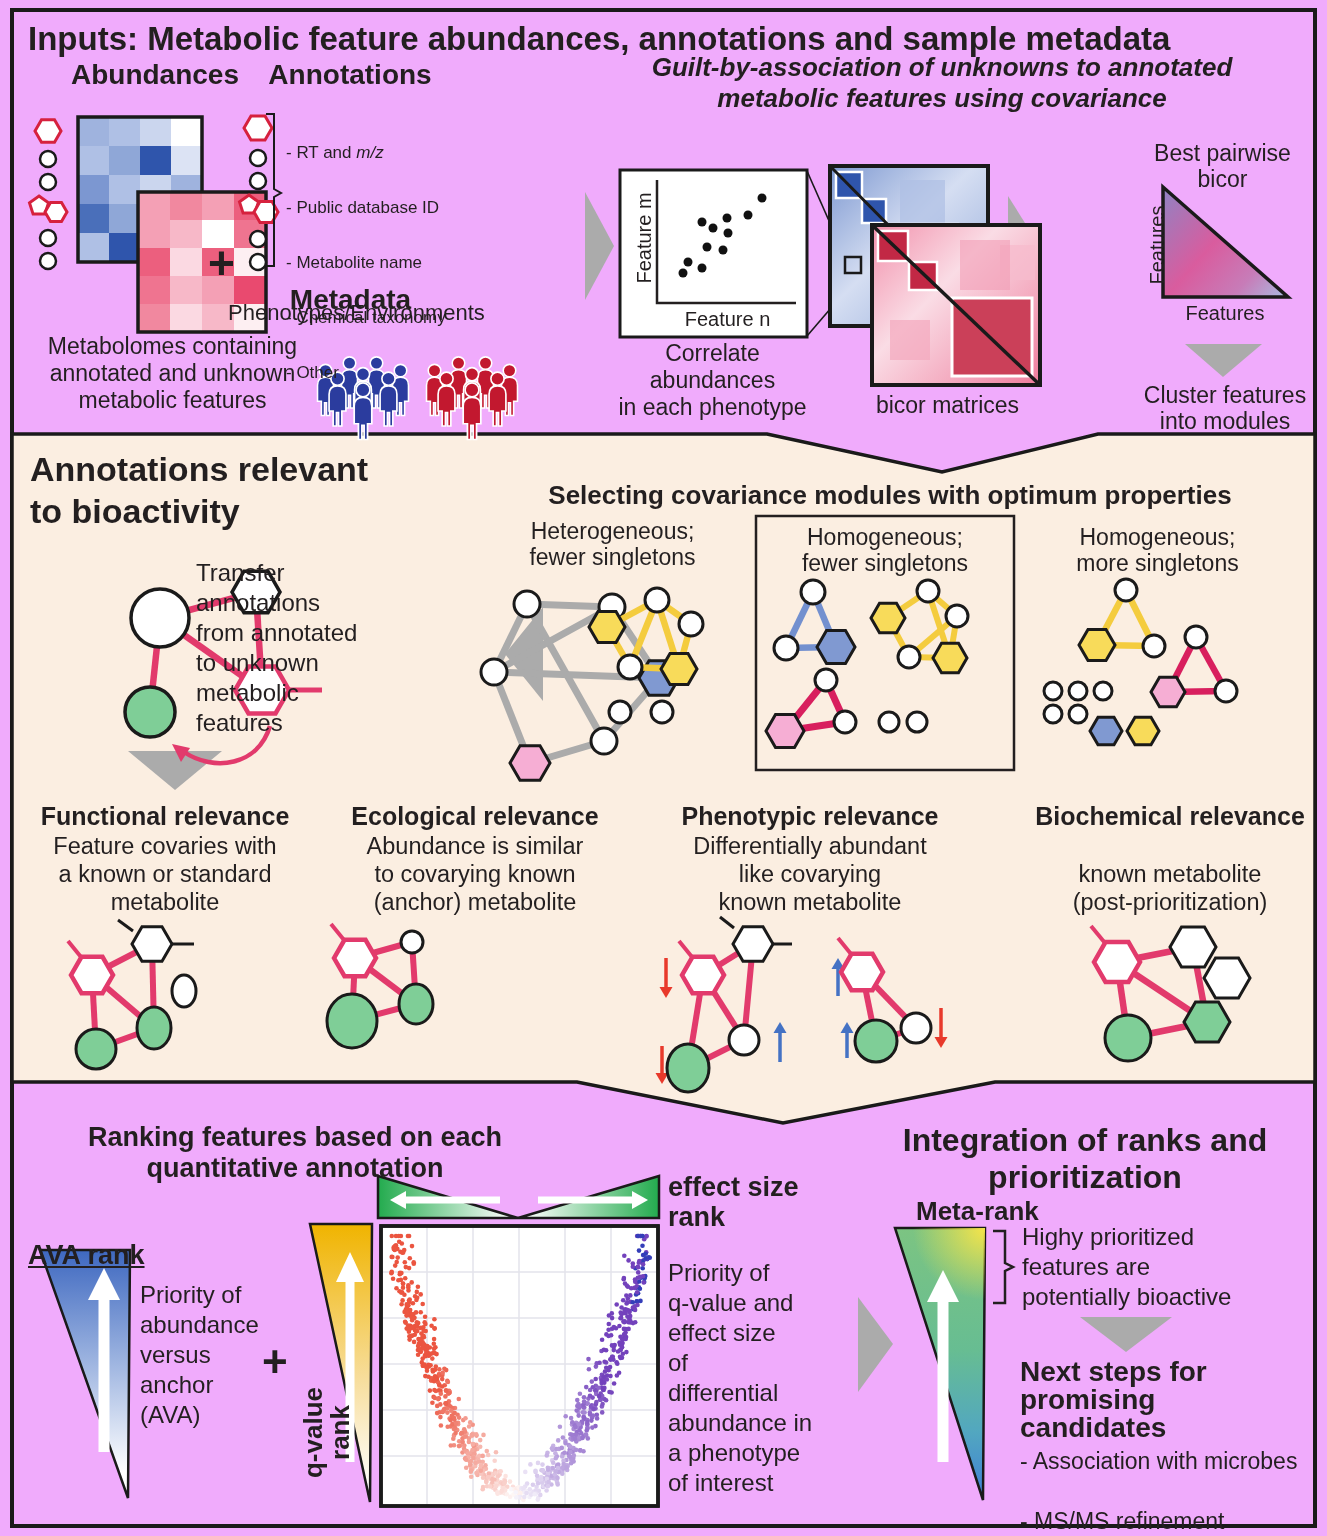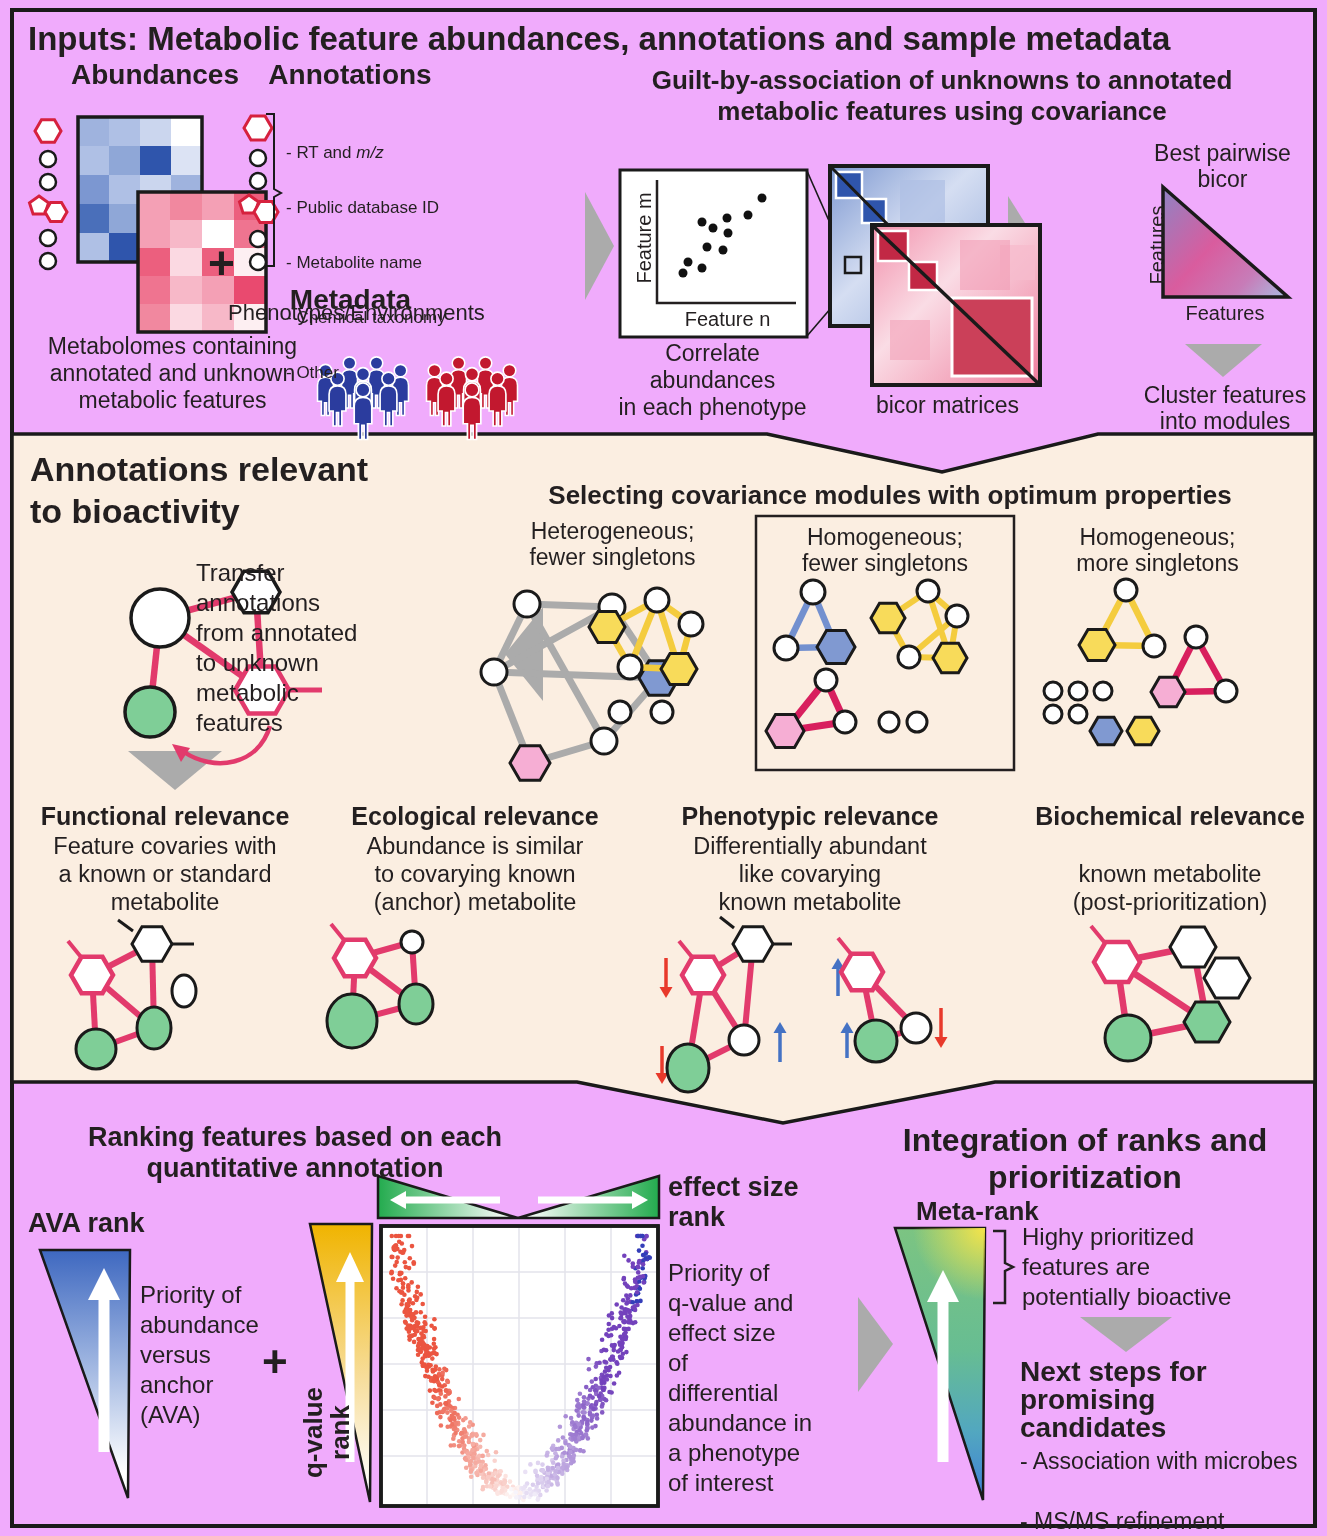--- a/index.html
+++ b/index.html
@@ -1362,21 +1362,21 @@
   <div>- Other</div>
 </div>
 
 <div class="t b" style="left:208px;top:236px;font-size:46px;">+</div>
 <div class="t b c" style="left:258px;top:283px;width:185px;font-size:28px;">Metadata</div>
 <div class="t c" style="left:228px;top:300px;width:245px;font-size:22px;">Phenotypes/Environments</div>
 <div class="t c" style="left:40px;top:333px;width:265px;font-size:23px;line-height:27px;">Metabolomes containing
 annotated and unknown
 metabolic features</div>
 
-<div class="t b c" style="left:622px;top:65px;width:640px;font-size:26px;line-height:31px;">Guilt-by-association of unknowns to annotated
+<div class="t b c" style="left:622px;top:52px;width:640px;font-size:26px;line-height:31px;font-style:italic;">Guilt-by-association of unknowns to annotated
 metabolic features using covariance</div>
 <div class="t c rot" style="left:633px;top:298px;width:120px;font-size:20px;">Feature m</div>
 <div class="t c" style="left:660px;top:308px;width:135px;font-size:20px;">Feature n</div>
 <div class="t c" style="left:600px;top:340px;width:225px;font-size:23px;line-height:27px;">Correlate abundances
 in each phenotype</div>
 <div class="t c" style="left:850px;top:392px;width:195px;font-size:23px;">bicor matrices</div>
 <div class="t c" style="left:1140px;top:140px;width:165px;font-size:23px;line-height:26px;">Best pairwise
 bicor</div>
 <div class="t c rot" style="left:1146px;top:300px;width:110px;font-size:20px;">Features</div>
 <div class="t c" style="left:1180px;top:302px;width:90px;font-size:20px;">Features</div>
@@ -1412,21 +1412,21 @@
 like covarying
 known metabolite</div>
 <div class="t b c" style="left:1020px;top:802px;width:300px;font-size:25px;">Biochemical relevance</div>
 <div class="t c" style="left:1015px;top:832px;width:310px;font-size:23.5px;line-height:28px;">
   <div style="white-space:pre-line;">known metabolite
 (post-prioritization)</div>
 </div>
 
 <div class="t b c" style="left:60px;top:1122px;width:470px;font-size:27px;line-height:31px;">Ranking features based on each
 quantitative annotation</div>
-<div class="t b" style="left:28px;top:1208px;font-size:27px;">AVA rank</div>
+<div class="t b" style="left:28px;top:1240px;font-size:27px;text-decoration:underline;">AVA rank</div>
 <div class="t" style="left:140px;top:1280px;font-size:24px;line-height:30px;">Priority of
 abundance
 versus
 anchor
 (AVA)</div>
 <div class="t b" style="left:262px;top:1336px;font-size:44px;">+</div>
 <div class="t b c rot" style="left:300px;top:1490px;width:115px;font-size:26px;line-height:27px;">q-value
 rank</div>
 <div class="t b" style="left:668px;top:1172px;font-size:27px;line-height:30px;">effect size
 rank</div>

